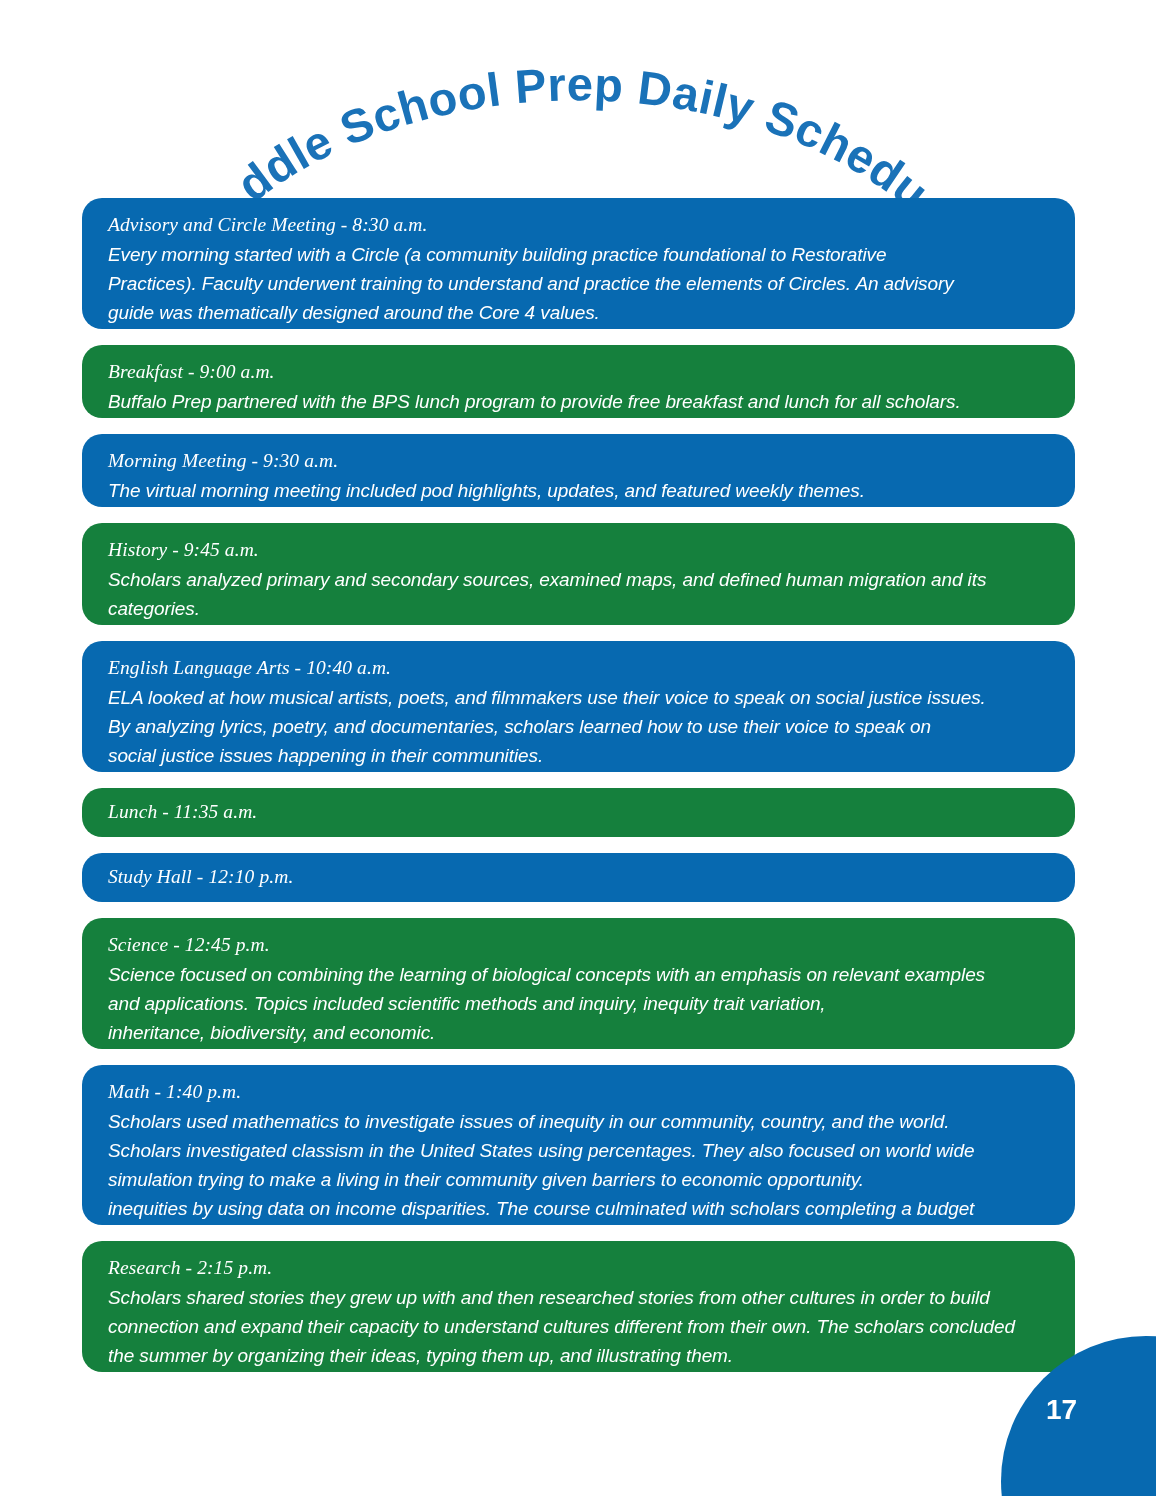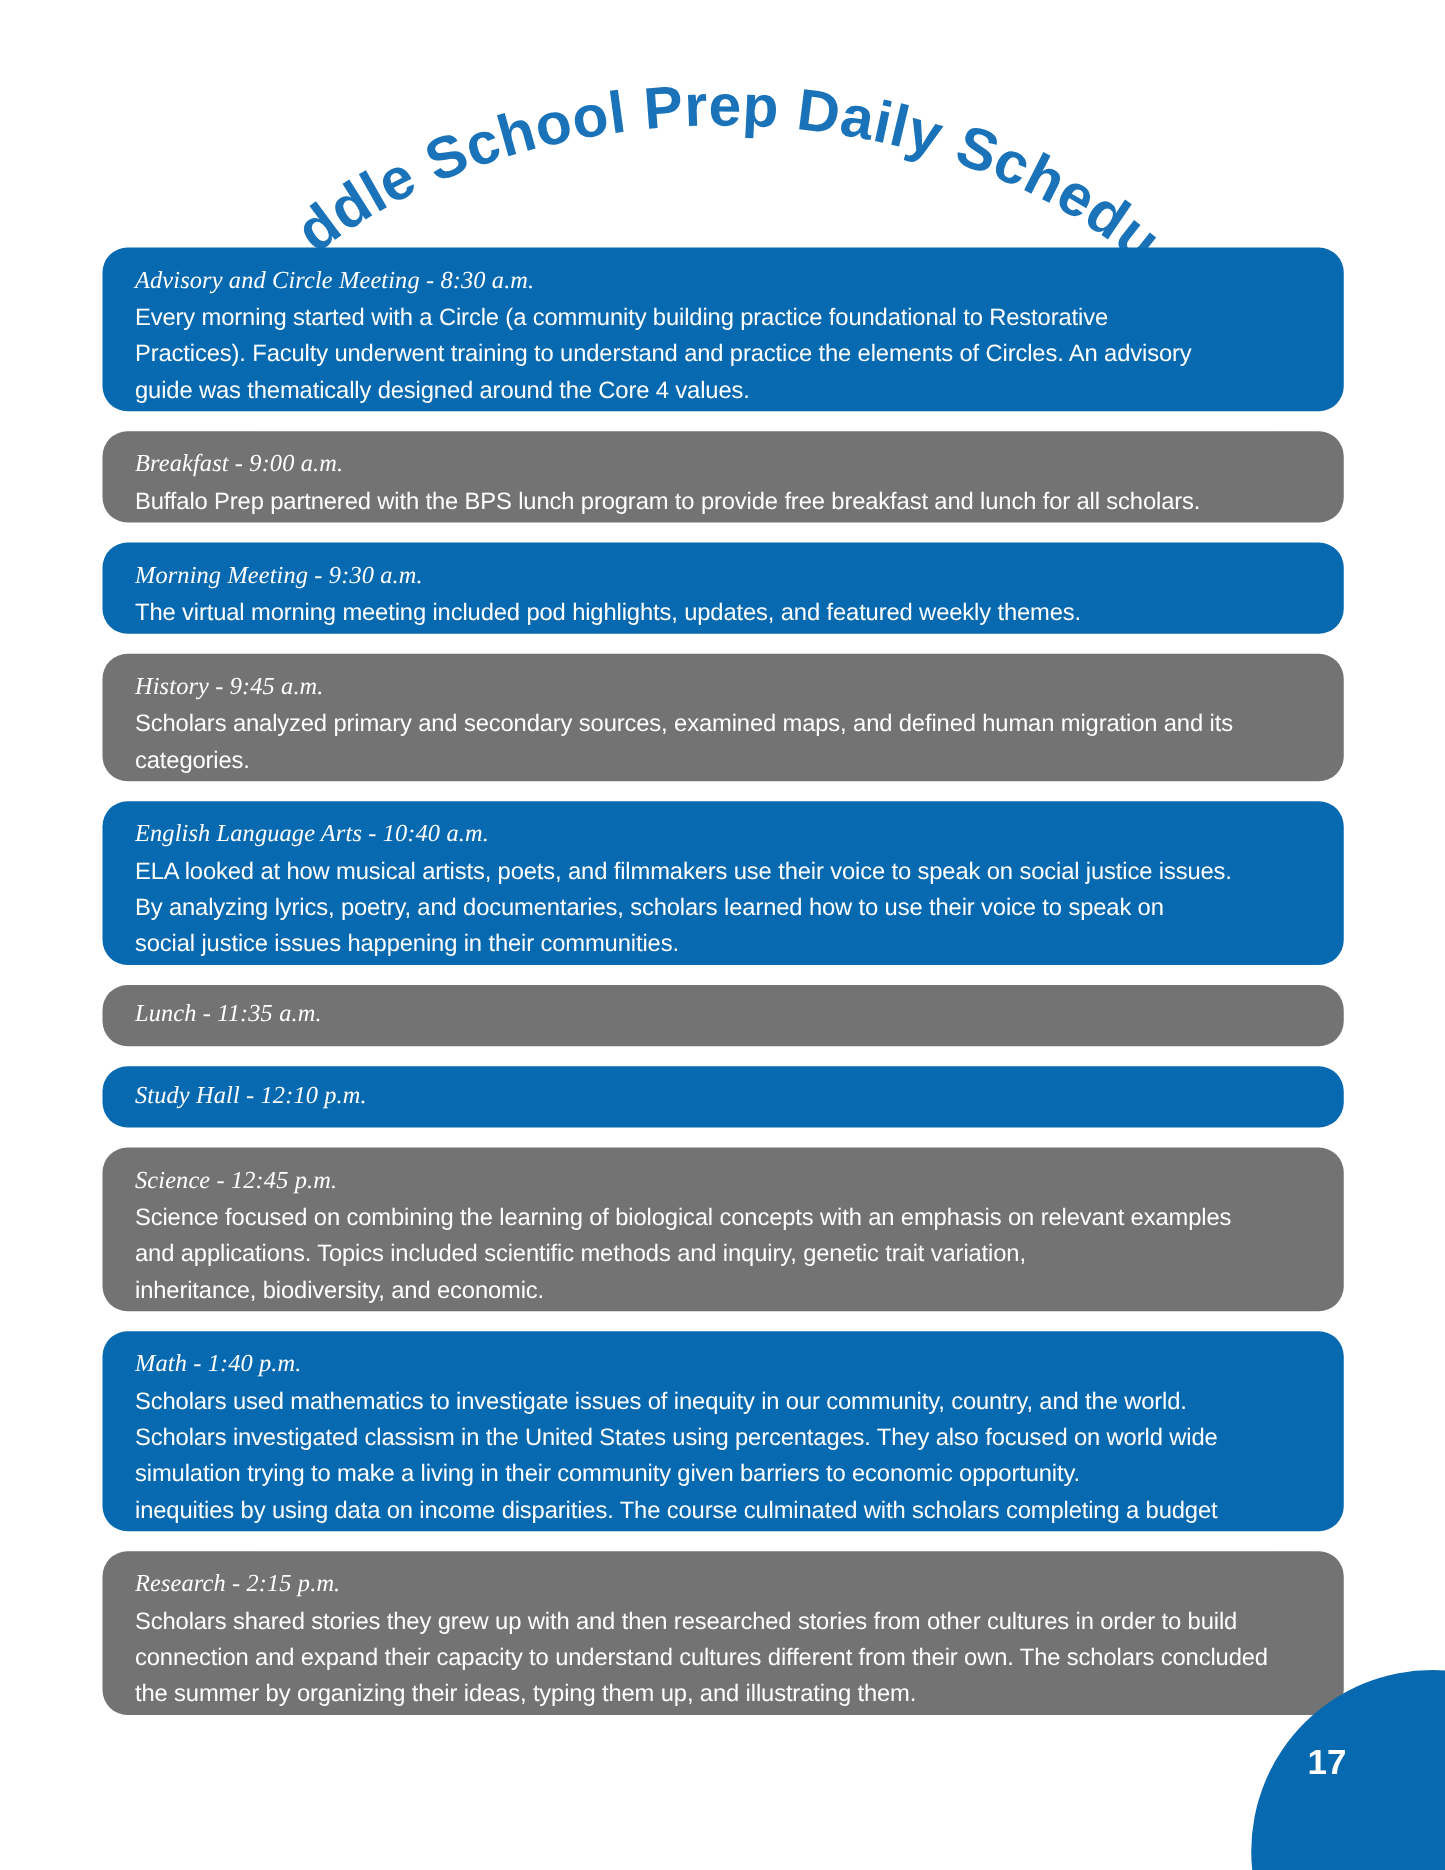--- a/index.html
+++ b/index.html
@@ -46,21 +46,21 @@
     width: 993px;
   }
   .block {
     border-radius: 20px;
     box-sizing: border-box;
     padding: 12px 26px 2px 26px;
     margin-bottom: 16px;
     color: #ffffff;
   }
   .block.blue { background: #0769b0; }
-  .block.gray { background: #737373; }
+  .block.gray { background: #15803d; }
 
   .block.compact {
     padding-top: 9px;
     padding-bottom: 10px;
   }
 
   .block-heading {
     font-style: italic;
     font-size: 19.5px;
     line-height: 30px;
@@ -69,20 +69,21 @@
     white-space: nowrap;
   }
   .block-body {
     font-size: 19px;
     line-height: 29px;
     font-family: "Liberation Sans", sans-serif;
     letter-spacing: -0.1px;
   }
   .block-body .ln {
     display: block;
+    font-style: italic;
   }
 
   
   #page-number-bubble {
     position: absolute;
     left: 1001px;
     top: 1336px;
     width: 290px;
     height: 290px;
     border-radius: 50%;
@@ -150,21 +151,21 @@
     <div class="block gray compact">
       <div class="block-heading">Lunch - 11:35 a.m.</div>
     </div>
     <div class="block blue compact">
       <div class="block-heading">Study Hall - 12:10 p.m.</div>
     </div>
     <div class="block gray">
       <div class="block-heading">Science - 12:45 p.m.</div>
       <div class="block-body">
         <span class="ln">Science focused on combining the learning of biological concepts with an emphasis on relevant examples</span>
-        <span class="ln">and applications.  Topics included scientific methods and inquiry, genetic trait variation,</span>
+        <span class="ln">and applications.  Topics included scientific methods and inquiry, inequity trait variation,</span>
         <span class="ln">inheritance, biodiversity, and economic.</span>
       </div>
     </div>
     <div class="block blue">
       <div class="block-heading">Math - 1:40 p.m.</div>
       <div class="block-body">
         <span class="ln">Scholars used mathematics to investigate issues of inequity in our community, country, and the world.</span>
         <span class="ln">Scholars investigated classism in the United States using percentages. They also focused on world wide</span>
         <span class="ln">simulation trying to make a living in their community given barriers to economic opportunity.</span>
         <span class="ln">inequities by using data on income disparities. The course culminated with scholars completing a budget</span>

